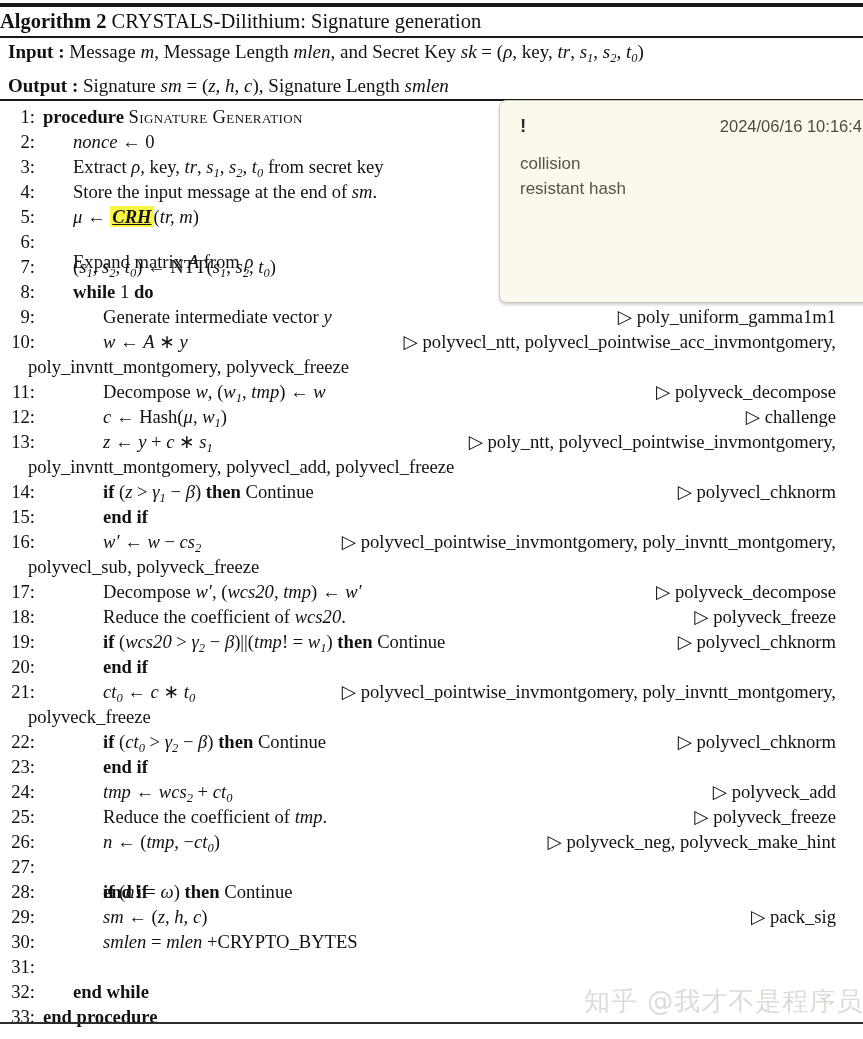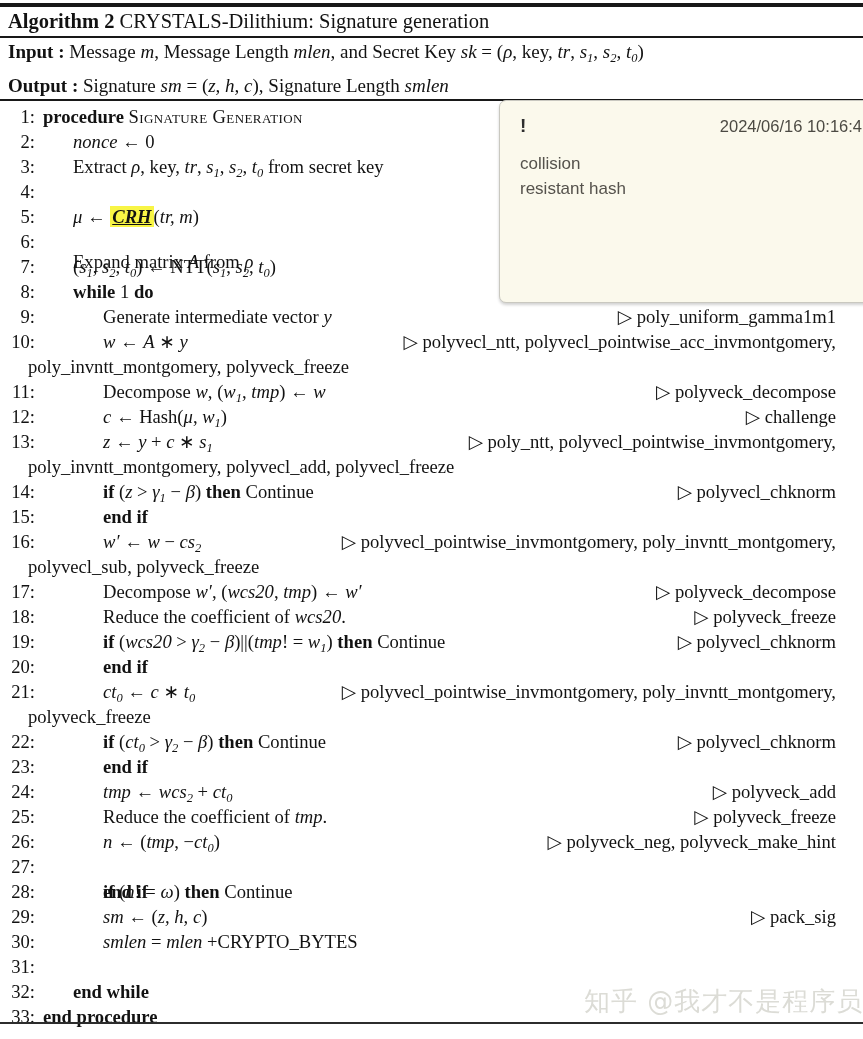--- a/index.html
+++ b/index.html
@@ -6,21 +6,21 @@
   body {
     width:863px; height:1039px; position:relative; overflow:hidden;
     background:#ffffff; color:#121212;
     font-family:"Liberation Serif", serif;
   }
   .rule { background:#181818; }
   .rule-top { height:4px; margin-top:3px; }
   .rule-mid { height:2px; }
   .rule-bottom { position:absolute; left:0; top:1022px; width:863px; height:2px; background:#2c2c2c; }
 
-  .title-row { font-size:20.5px; line-height:29px; padding-left:8px; white-space:nowrap; }
+  .title-row { font-size:20.5px; line-height:29px; white-space:nowrap; }
   .title-bold { font-weight:bold; }
 
   .io-row { font-size:19px; line-height:27px; padding-left:8px; white-space:nowrap; }
   .hlabel { font-weight:bold; }
 
   .algo { padding-top:3px; }
   .algo-line { display:flex; height:25px; line-height:25px; font-size:18.6px; padding-right:27px; white-space:nowrap; }
   .lnum { flex:0 0 35px; text-align:right; }
   .lbody { flex:0 0 auto; white-space:pre; }
   .lcomment { flex:1 1 auto; text-align:right; white-space:pre; overflow:hidden; }
@@ -80,20 +80,21 @@
     <div class="algo-line">
       <span class="lnum">2:</span>
       <span class="lbody" style="padding-left: 38px;"><span style="font-style: italic;">nonce</span><span> ← 0</span></span>
     </div>
     <div class="algo-line">
       <span class="lnum">3:</span>
       <span class="lbody" style="padding-left: 38px;"><span>Extract </span><span style="font-style: italic;">ρ</span><span>, key, </span><span style="font-style: italic;">tr</span><span>, </span><span style="font-style: italic;">s</span><span class="sub" style="font-style: italic;">1</span><span>, </span><span style="font-style: italic;">s</span><span class="sub" style="font-style: italic;">2</span><span>, </span><span style="font-style: italic;">t</span><span class="sub" style="font-style: italic;">0</span><span> from secret key</span></span>
     </div>
     <div class="algo-line">
       <span class="lnum">4:</span>
+      <span class="lbody" style="padding-left: 38px;"><span>Store the input message at the end of </span><span style="font-style: italic;">sm</span><span>.</span></span>
     </div>
     <div class="algo-line">
       <span class="lnum">5:</span>
       <span class="lbody" style="padding-left: 38px;"><span style="font-style: italic;">μ</span><span> ← </span><span class="hl" style="font-weight: bold; font-style: italic; text-decoration: underline;">CRH</span><span>(</span><span style="font-style: italic;">tr, m</span><span>)</span></span>
     </div>
     <div class="algo-line">
       <span class="lnum">6:</span>
       <span class="lbody" style="padding-left: 38px; margin-top: 20px;"><span>Expand matrix </span><span style="font-style: italic;">A</span><span> from </span><span style="font-style: italic;">ρ</span></span>
     </div>
     <div class="algo-line">

